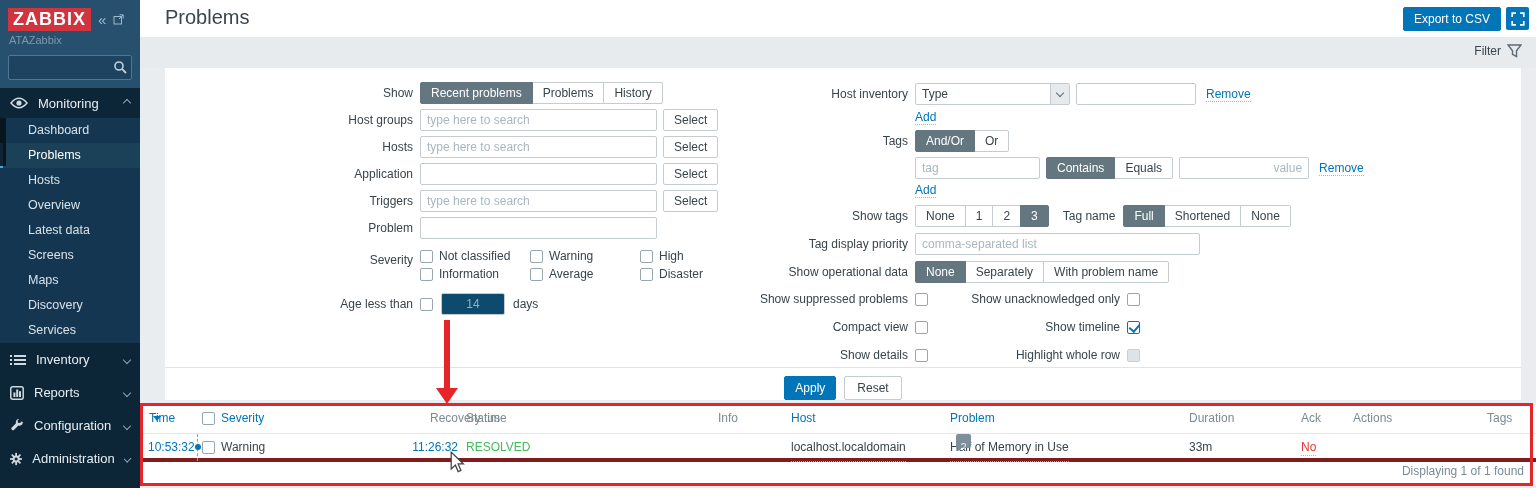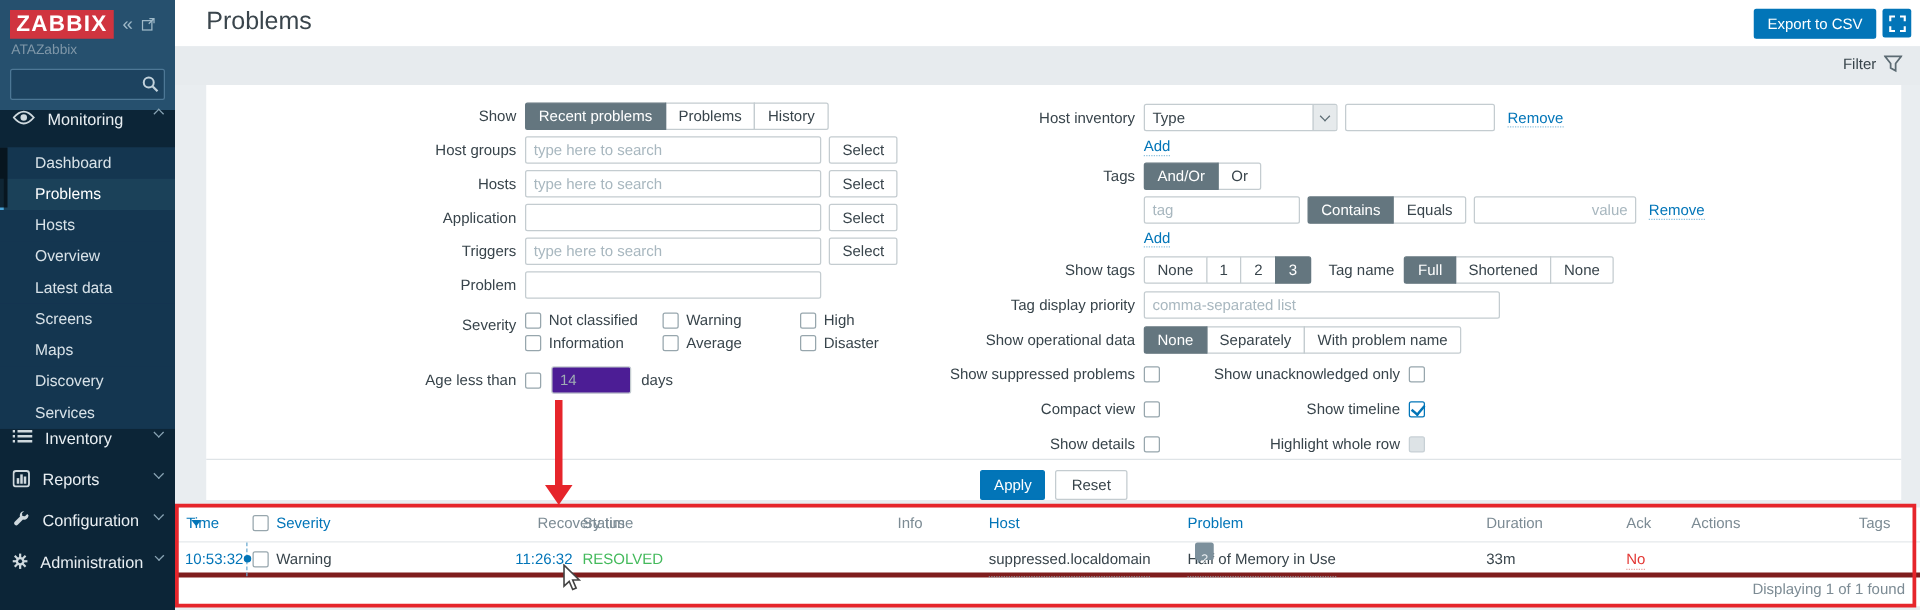--- a/index.html
+++ b/index.html
@@ -8,21 +8,21 @@
   
   .sidebar{position:absolute;left:0;top:0;width:140px;height:488px;background:#26506e;z-index:2}
   .logo-row{display:flex;align-items:center;gap:7px;padding:8px 8px 0 8px}
   .logo{background:#d0343f;color:#fff;font-weight:bold;font-size:18px;letter-spacing:1px;padding:1px 5px}
   .collapse{color:#9fb9c8;font-size:15px;line-height:12px;cursor:pointer}
   .subtitle{color:#7f97a8;font-size:11px;padding:3px 0 0 9px;white-space:nowrap}
   .search{position:relative;margin:9px 8px 0 8px;height:25px}
   .search input{width:100%;height:100%;background:#1d4360;border:1px solid #4d7795;border-radius:2px;color:#e4ecf1;padding:0 24px 0 6px;font-size:12px;outline:none}
   .search svg{position:absolute;right:5px;top:5px}
   .side-menu{position:absolute;top:88px;bottom:0;left:0;right:0;background:#0c2537}
-  .mhead{height:30px;display:flex;gap:10px;padding:0 10px;color:#e8eef2;font-size:13px;cursor:pointer}
+  .mhead{height:30px;display:flex;align-items:center;gap:10px;padding:0 10px;color:#e8eef2;font-size:13px;cursor:pointer}
   .mhead .chev,.mhead-last{margin-left:auto}
   .submenu{background:#143650}
   .mitem{height:25px;line-height:25px;padding-left:28px;color:#d8e2e8;font-size:12.5px;cursor:pointer;background:#143650}
   .mitem.sel{background:#1b4159;border-left:3px solid #4aa4d9;padding-left:25px;color:#fff}
   .chev{width:6px;height:6px;border-right:1.5px solid #8aa5b5;border-bottom:1.5px solid #8aa5b5;display:inline-block}
   .chev.down{transform:rotate(45deg)}
   .chev.up{transform:rotate(-135deg)}
   .side-scroll{position:absolute;left:0;top:30px;width:6px;height:48px;background:#050f16;opacity:.85}
   
   .main{position:absolute;left:140px;top:0;width:1396px;height:488px}
@@ -39,21 +39,21 @@
   .frow{display:flex;align-items:flex-start}
   .flabel{width:248px;text-align:right;padding-right:0;line-height:22px;flex:none;color:#38444b}
   .fctl{margin-left:7px;display:flex;align-items:center}
   .seg{display:flex}
   .seg span{border:1px solid #c4ccd0;background:#fff;color:#38444b;padding:0 10px;height:22px;line-height:20px;margin-left:-1px;cursor:pointer;white-space:nowrap}
   .seg span:first-child{border-radius:2px 0 0 2px;margin-left:0}
   .seg span:last-child{border-radius:0 2px 2px 0}
   .seg span.on{background:#64767f;border-color:#64767f;color:#fff;position:relative;z-index:1}
   .tin{height:22px;border:1px solid #c4ccd0;border-radius:2px;padding:0 6px;font-size:12px;color:#38444b;font-family:inherit;outline:none}
   .tin::placeholder{color:#a8b7bf}
-  .tin:disabled{background:#4c1d95;color:#9fadb4;text-align:left}
+  .tin:disabled{background:#0c4a6e;color:#9fadb4;text-align:center}
   .btn-sel{border:1px solid #c4ccd0;background:#fff;border-radius:2px;padding:0 10px;height:22px;font-size:12px;color:#38444b;margin-left:6px;cursor:pointer;font-family:inherit}
   .cb{width:13px;height:13px;border:1px solid #97a6ad;border-radius:2px;background:#fff;display:inline-block;flex:none;cursor:pointer;position:relative}
   .cb.checked{border-color:#0275b8}
   .cb.checked::after{content:"";position:absolute;left:3px;top:0;width:5px;height:8px;border:solid #0275b8;border-width:0 2px 2px 0;transform:rotate(40deg)}
   .cb.disabled{background:#dde3e6;border-color:#c7d0d5;cursor:default}
   .cblab{margin-left:6px;line-height:14px}
   .sevgrid{display:grid;grid-template-columns:110px 110px 110px;row-gap:4px;margin-left:7px}
   .sevgrid>div{display:flex;align-items:flex-end}
   .lnk{color:#0275b8;cursor:pointer;border-bottom:1px dotted #8fc1dd;line-height:14px;white-space:nowrap}
   .fcol-right{position:absolute;left:500px;top:14px;width:856px;height:290px}
@@ -426,21 +426,21 @@
     <div class="trow">
       <span class="lnk2" style="left:8px">10:53:32</span>
       <i class="tl"></i>
       <span style="left:62px;top:7px;line-height:13px">
           <span class="cb"></span>
         </span>
       <span style="left:81px">Warning</span>
       <span class="lnk2" style="left:270px;width:48px;text-align:right">11:26:32</span>
       <span class="resolved" style="left:326px">RESOLVED</span>
       <span style="left:651px">
-          <span class="dotlnk">suppressed.localdomain</span>
+          <span class="dotlnk">localhost.localdomain</span>
         </span>
       <span style="left:810px">
         <span class="dotlnk">Half of Memory in Use</span>
           <span class="bubble">?</span>
       </span>
       <span style="left:1049px">33m</span>
       <span class="ackno" style="left:1161px;line-height:15px;top:6px">No</span>
     </div>
     <div class="tfoot">Displaying 1 of 1 found</div>
   </div>

